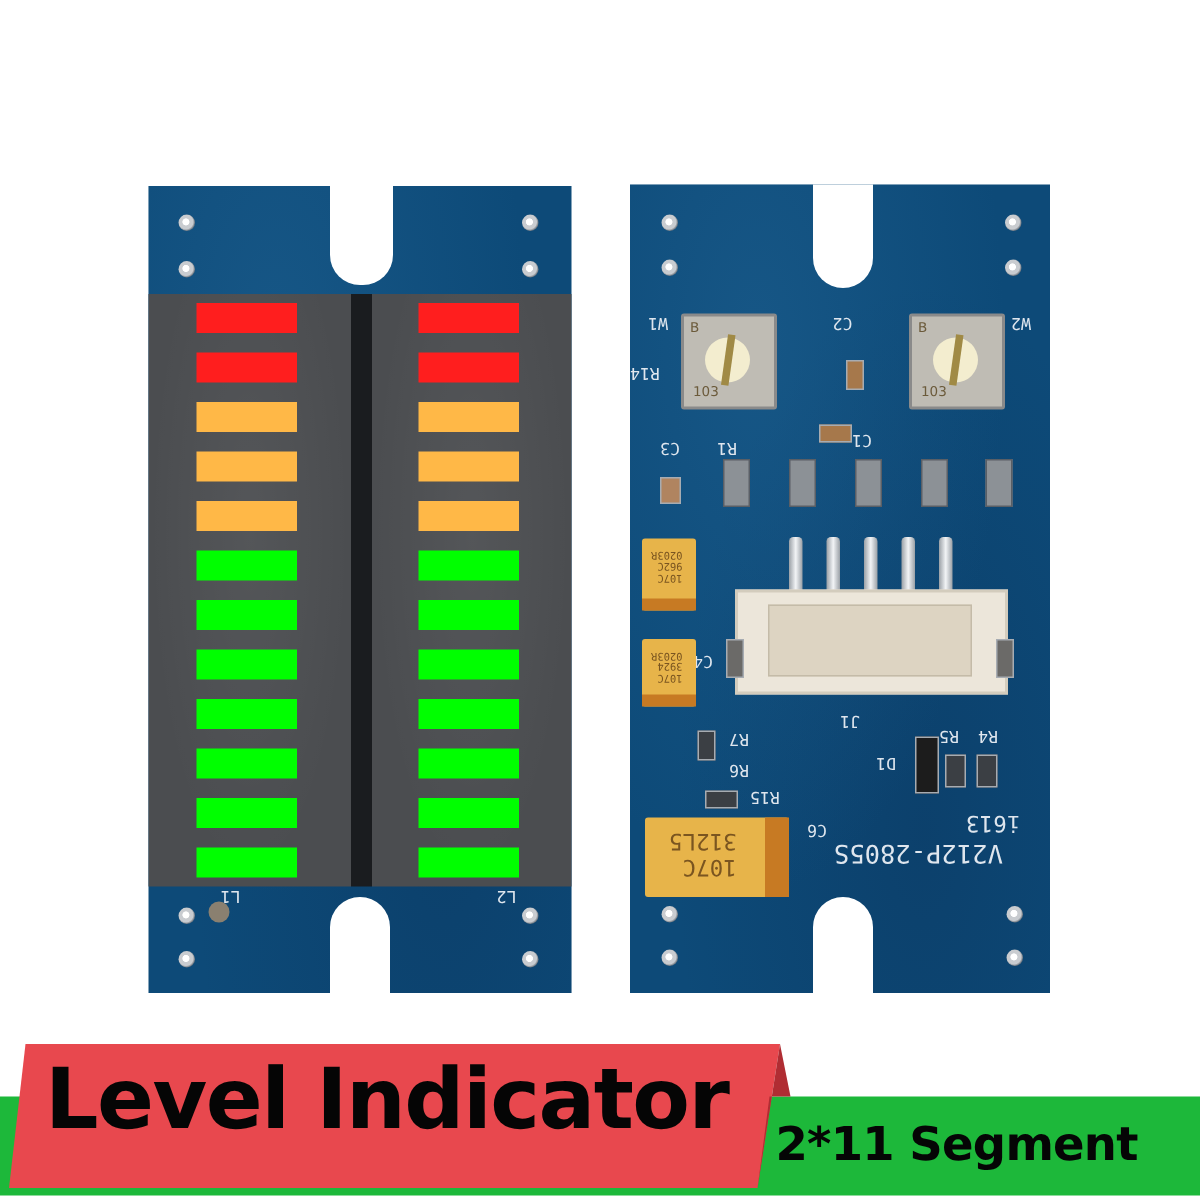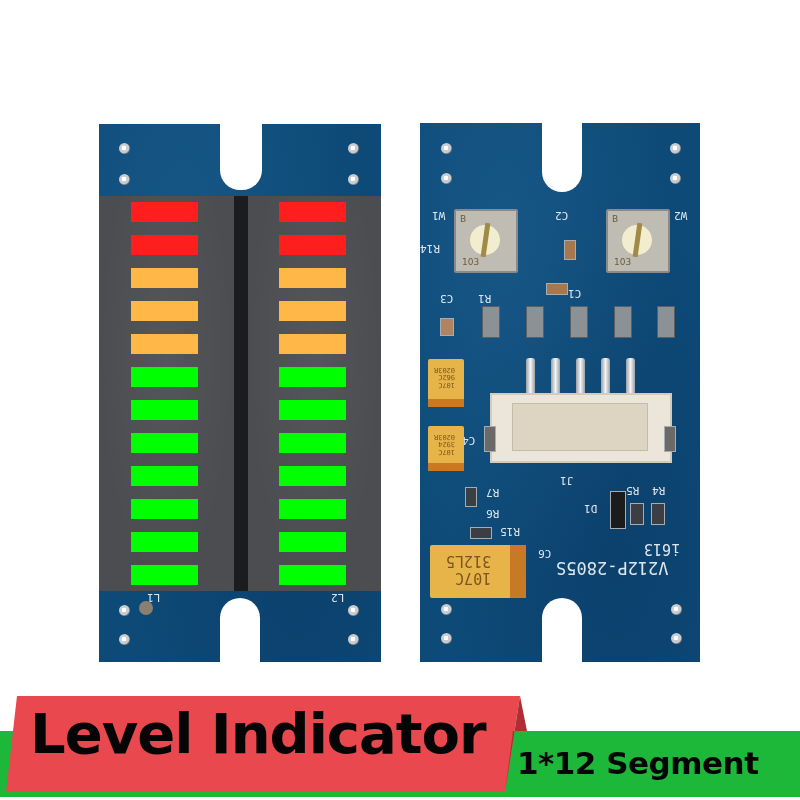--- a/index.html
+++ b/index.html
@@ -176,13 +176,13 @@
   <div class="smd" style="left:45px;top:364px;width:10px;height:18px;"></div>
   <div class="smd" style="left:50px;top:404px;width:20px;height:10px;"></div>
 </div>
 
 <div class="green-band"></div>
 <svg class="red-ribbon" viewBox="0 0 800 800">
   <polygon points="17,696 520,696 505,792 6,792" fill="#e8484e"></polygon>
   <polygon points="520,696 527,731 513,731 505,792 520,696" fill="#b02d33"></polygon>
 </svg>
 <div class="title">Level Indicator</div>
-<div class="subtitle">1*12 Segment</div>
+<div class="subtitle">2*11 Segment</div>
 
 </body></html>

